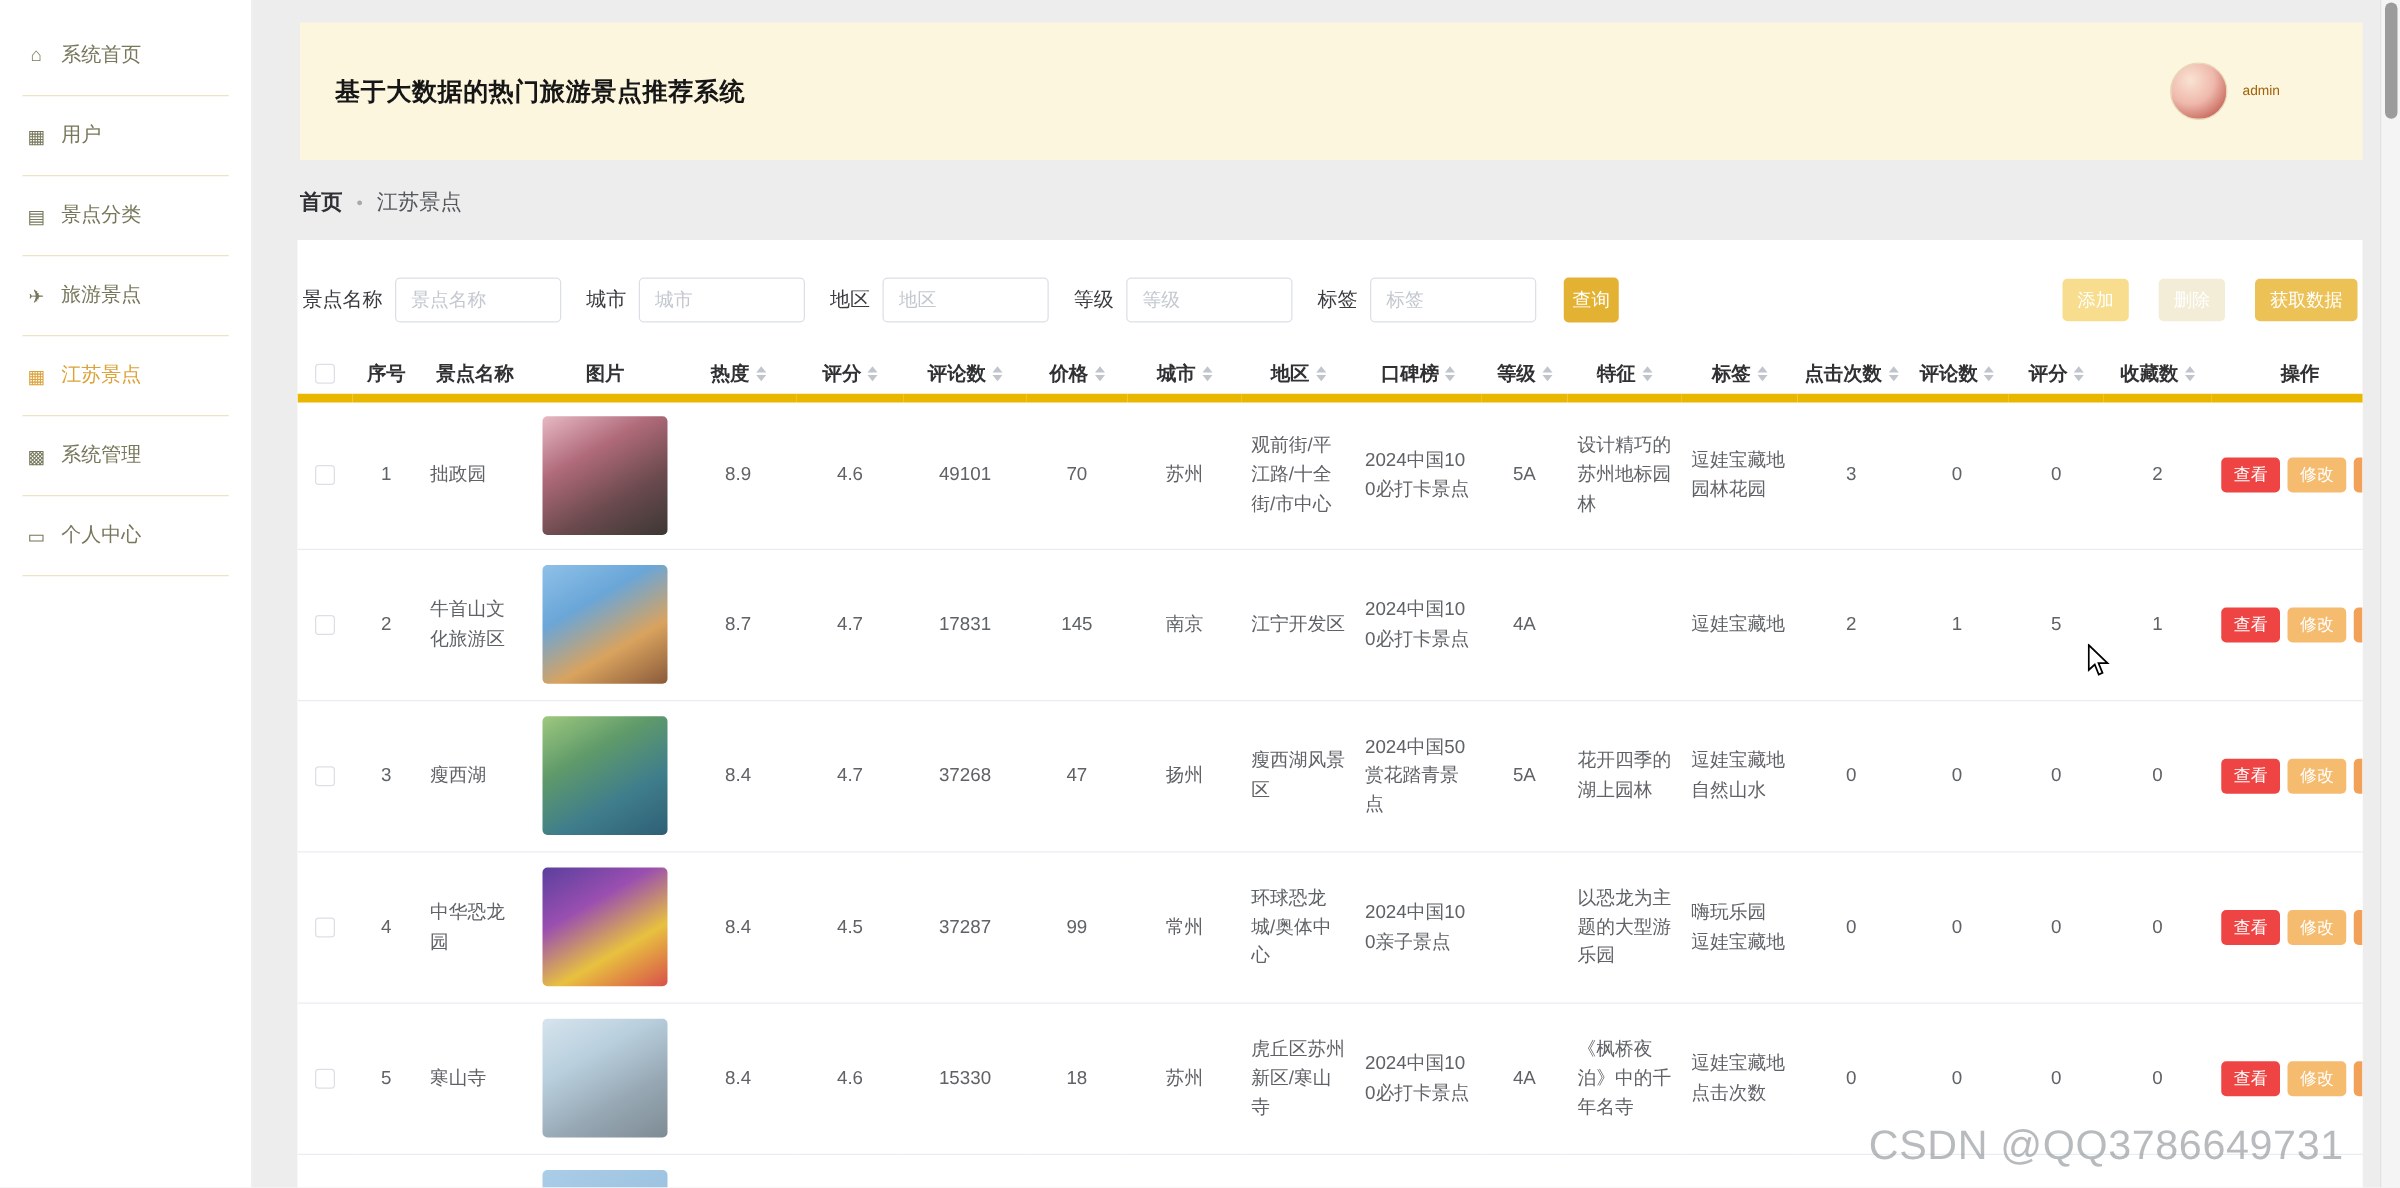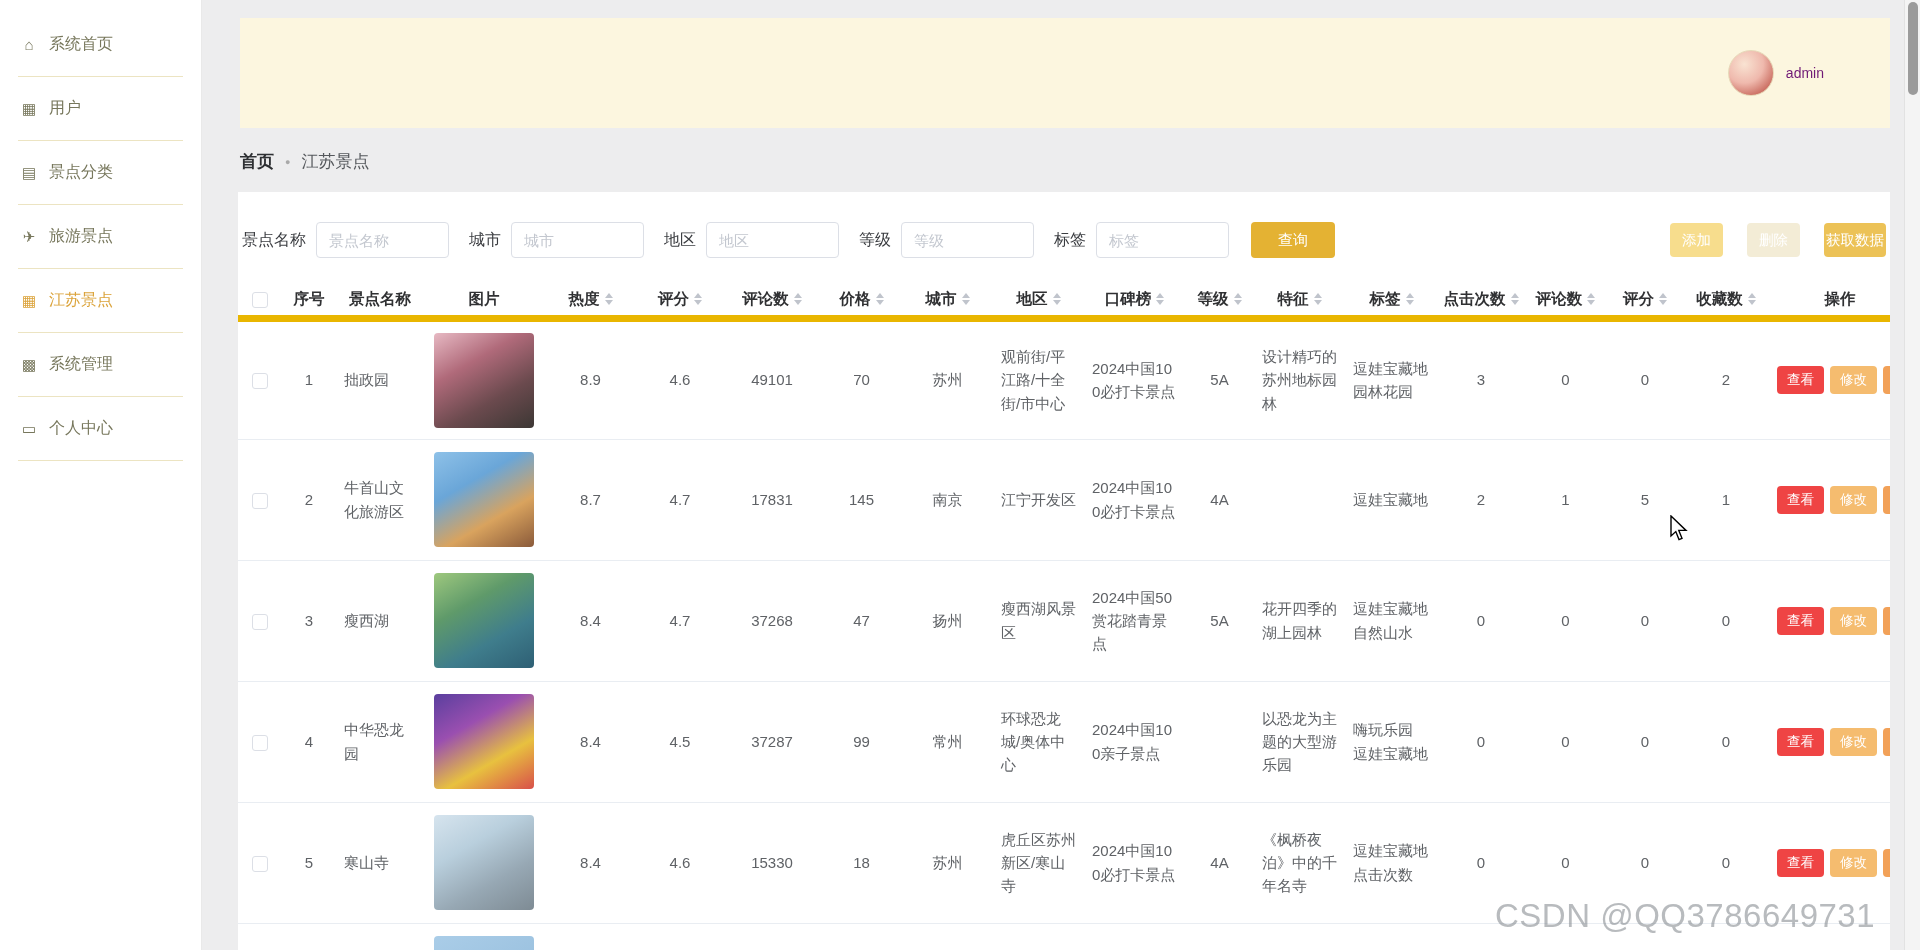--- a/index.html
+++ b/index.html
@@ -27,21 +27,21 @@
     position:absolute; left:240px; top:18px; width:1650px; height:110px;
     background:#fcf6df; display:flex; align-items:center; z-index:2;
   }
   .app-title { font-size:20px; font-weight:bold; color:#161616; margin-left:28px; letter-spacing:0.5px; }
   .user-box { margin-left:auto; margin-right:66px; display:flex; align-items:center; gap:12px; cursor:pointer; }
   .avatar {
     width:46px; height:46px; border-radius:50%;
     background:radial-gradient(circle at 35% 30%, #f9e3d2 0%, #efb9ad 45%, #c96a5e 80%, #8c3d3a 100%);
     border:1px solid #e7d9b8;
   }
-  .username { font-size:14px; color:#701a75; }
+  .username { font-size:11px; color:#a16207; }
 
   .breadcrumb { position:absolute; left:240px; top:150px; font-size:17px; display:flex; align-items:center; z-index:2; }
   .bc-home { color:#2e3033; font-weight:bold; cursor:pointer; }
   .bc-dot { font-size:9px; color:#a9a9a9; margin:0 11px; }
   .bc-cur { color:#55585c; }
 
   
   .panel {
     position:absolute; left:238px; top:192px; width:1652px; height:758px;
     background:#ffffff; overflow:hidden; z-index:1;
@@ -49,25 +49,25 @@
   .filter-bar { display:flex; align-items:center; padding:30px 4px 0 4px; }
   .filters { display:flex; align-items:center; }
   .fgroup { display:flex; align-items:center; margin-right:20px; }
   .flabel { font-size:16px; color:#3a3c40; margin-right:10px; white-space:nowrap; }
   .finput {
     width:133px; height:36px; border:1px solid #dcdfe6; border-radius:4px;
     padding:0 12px; font-size:15px; color:#333; outline:none; background:#fff;
   }
   .finput::placeholder { color:#c3c7cf; }
   .btn { border:none; border-radius:4px; color:#fff; cursor:pointer; }
-  .btn-search { height:36px; padding:0 27px; background:#e4b233; font-size:15px; margin-left:2px; }
+  .btn-search { height:36px; padding:0 7px; background:#e4b233; font-size:15px; margin-left:2px; }
   .right-actions { margin-left:auto; display:flex; gap:24px; }
   .btn-add   { height:34px; padding:0 12px; background:#f7dd8d; font-size:14.5px; }
   .btn-del   { height:34px; padding:0 12px; background:#f3ecd6; font-size:14.5px; }
-  .btn-fetch { height:34px; padding:0 2px; background:#ecc257; font-size:14.5px; }
+  .btn-fetch { height:34px; padding:0 12px; background:#ecc257; font-size:14.5px; }
 
   
   .table-wrap { margin-top:26px; width:100%; overflow:hidden; }
   table { border-collapse:collapse; table-layout:fixed; width:1673px; }
   th {
     height:34px; font-size:15.5px; font-weight:bold; color:#303133;
     text-align:center; border-bottom:7px solid #e9b600; padding:0 2px;
     white-space:nowrap; overflow:hidden;
   }
   td {
@@ -137,20 +137,21 @@
         <span class="lbl">系统管理</span>
       </div>
       <div class="side-item">
         <span class="icn">▭</span>
         <span class="lbl">个人中心</span>
       </div>
     </nav>
 </aside>
 
 <header class="topbar">
+  <h1 class="app-title">基于大数据的热门旅游景点推荐系统</h1>
   <div class="user-box">
     <span class="avatar"></span>
     <span class="username">admin</span>
   </div>
 </header>
 
 <nav class="breadcrumb">
   <span class="bc-home">首页</span>
   <span class="bc-dot">●</span>
   <span class="bc-cur">江苏景点</span>

